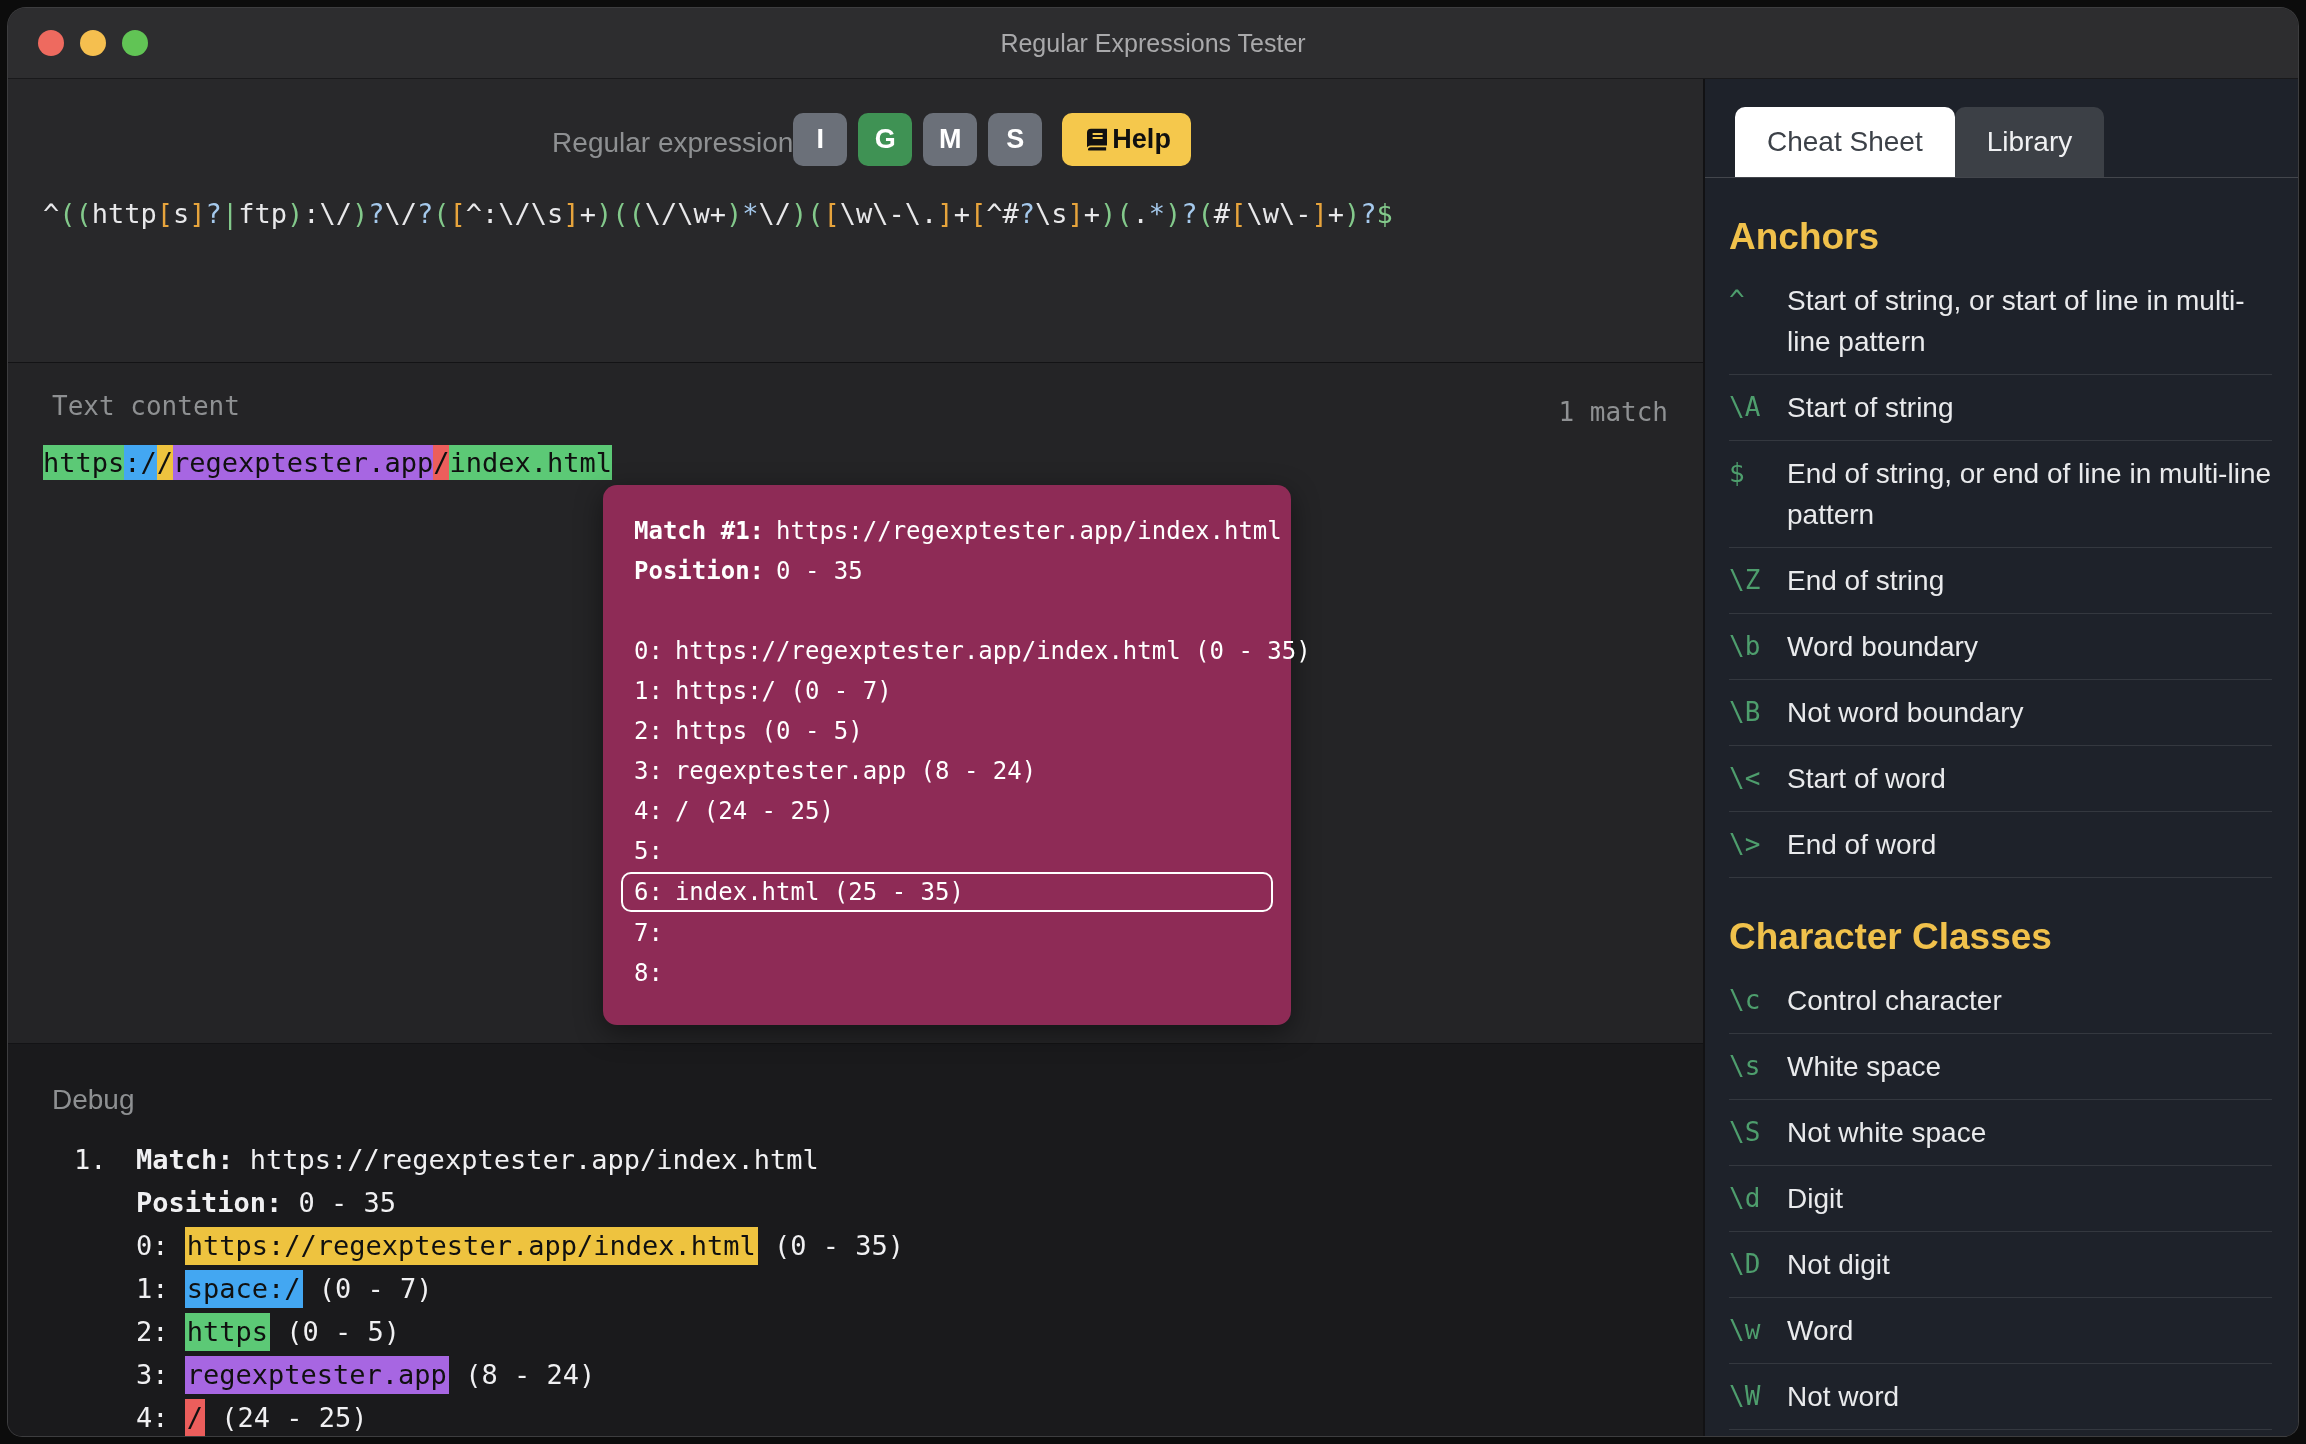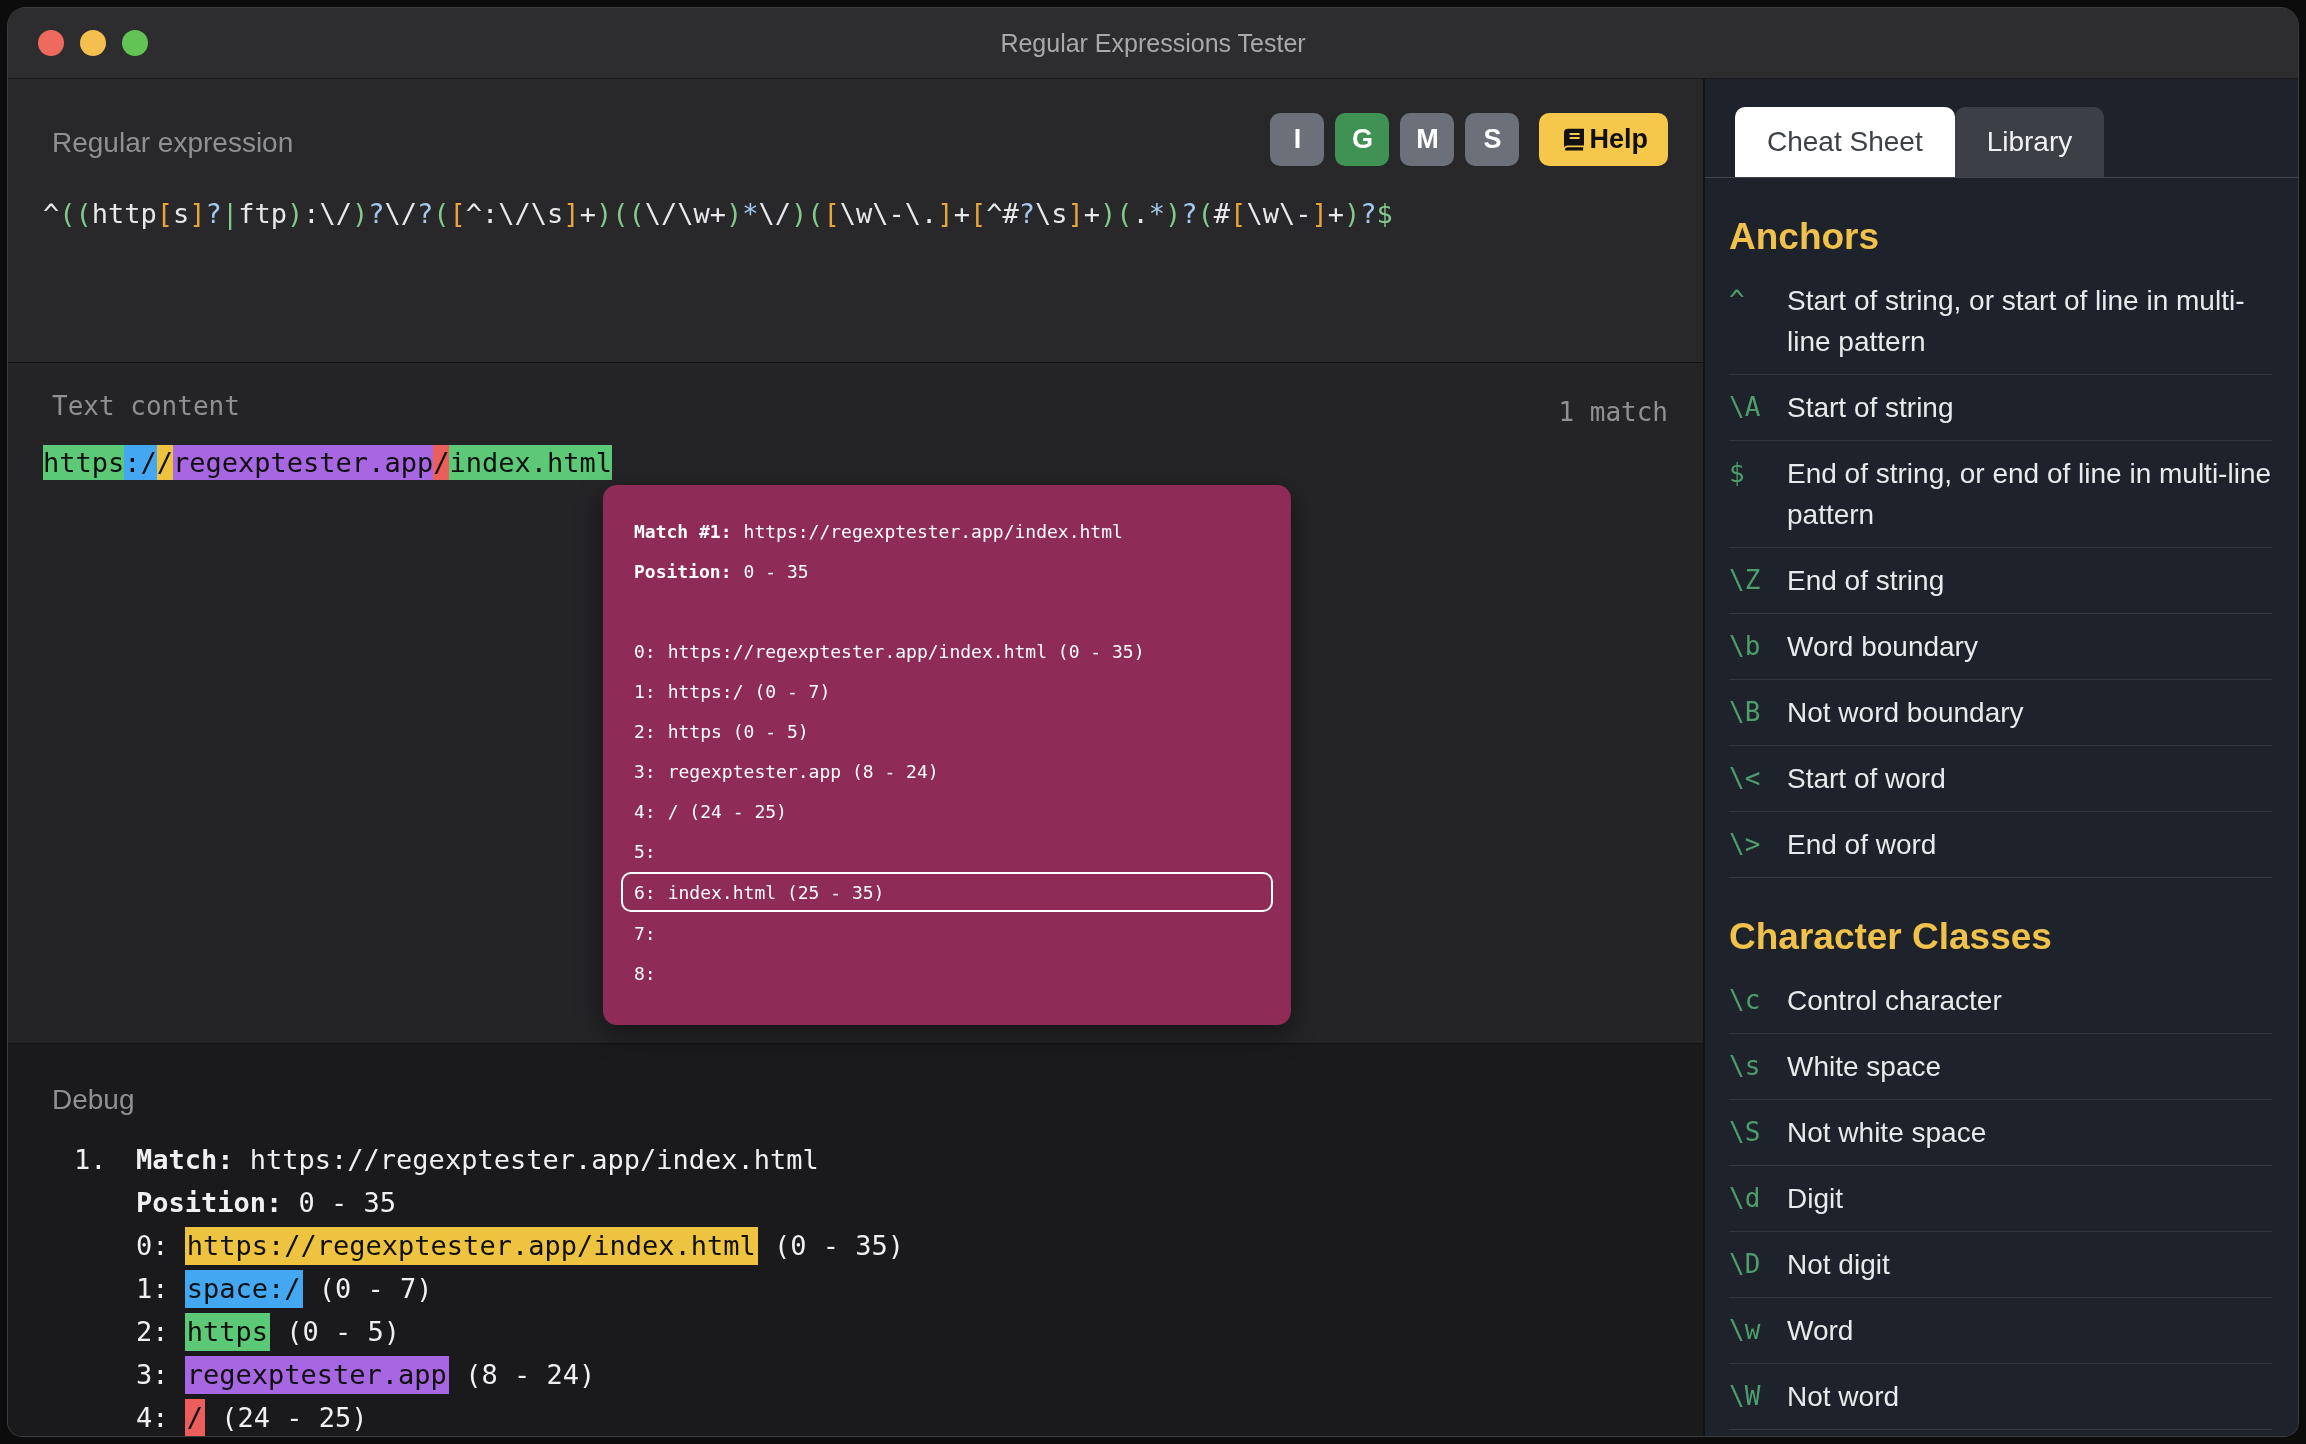--- a/index.html
+++ b/index.html
@@ -13,21 +13,21 @@
   .traffic{position:absolute;left:30px;top:0;height:100%;display:flex;align-items:center;gap:16px;}
   .light{width:26px;height:26px;border-radius:50%;}
   .light.red{background:#ee6a5f}.light.yellow{background:#f5bf4f}.light.green{background:#61c455}
   .title{color:#a9a9ab;font-size:25px;}
   
   .main{display:flex;height:1357px;}
   .content{width:1695px;display:flex;flex-direction:column;}
   .mono{font-family:"DejaVu Sans Mono",monospace;}
   
   .regex-section{height:284px;background:#28282a;border-bottom:1px solid #131315;box-sizing:border-box;}
-  .regex-head{display:flex;justify-content:space-between;align-items:flex-start;padding:34px 35px 0 44px;}
+  .regex-head{display:flex;justify-content:center;align-items:flex-start;padding:34px 35px 0 44px;margin-left:23px;}
   .section-label{color:#8e9092;font-size:28px;}
   .regex-head .section-label{margin-top:14px;}
   .flags-row{display:flex;gap:11px;align-items:center;}
   .flag{width:54px;height:53px;border-radius:10px;border:none;background:#6b7079;color:#fff;
         font-family:"Liberation Sans",sans-serif;font-size:27px;font-weight:bold;cursor:pointer;
         display:flex;align-items:center;justify-content:center;}
   .flag.active{background:#3f9254;}
   .help-btn{height:53px;border-radius:10px;border:none;background:#f5c84c;color:#101010;
             font-family:"Liberation Sans",sans-serif;font-size:27px;font-weight:600;
             display:flex;align-items:center;padding:0 20px;margin-left:9px;cursor:pointer;}
@@ -38,21 +38,21 @@
                 box-sizing:border-box;position:relative;}
   .text-head{display:flex;justify-content:space-between;padding:28px 35px 0 44px;}
   .match-count{color:#8f9193;font-size:26px;margin-top:6px;}
   .test-line{position:absolute;left:35px;top:82px;font-size:27px;line-height:35px;white-space:nowrap;}
   .hl{color:#101010;display:inline-block;line-height:35px;}
   .hl-green{background:#5cc976}.hl-blue{background:#43a7f2}.hl-yellow{background:#eec33f}
   .hl-purple{background:#a766e2}.hl-red{background:#ec5e5c}
   
   .match-popup{position:absolute;left:595px;top:122px;width:688px;height:540px;background:#8e2b56;
                border-radius:14px;box-sizing:border-box;padding:26px 18px;color:#fff;
-               font-size:18px;box-shadow:0 8px 28px rgba(0,0,0,.45);}
+               font-size:24px;box-shadow:0 8px 28px rgba(0,0,0,.45);}
   .p-row{height:40px;display:flex;align-items:center;padding:0 13px;white-space:nowrap;}
   .p-bold{font-weight:bold;}
   .p-spacer{height:40px;}
   .p-row .p-idx{margin-right:12px;}
   .p-row.hl6{border:2px solid #fff;border-radius:10px;padding:0 11px;height:36px;margin:1px 0;}
   
   .debug-section{flex:1;background:#1a1a1c;overflow:hidden;box-sizing:border-box;padding:40px 0 0 44px;}
   .debug-list{margin-top:22px;padding-left:22px;color:#f0f0f2;font-size:27px;}
   .d-item{display:flex;}
   .d-num{width:62px;line-height:43px;}

